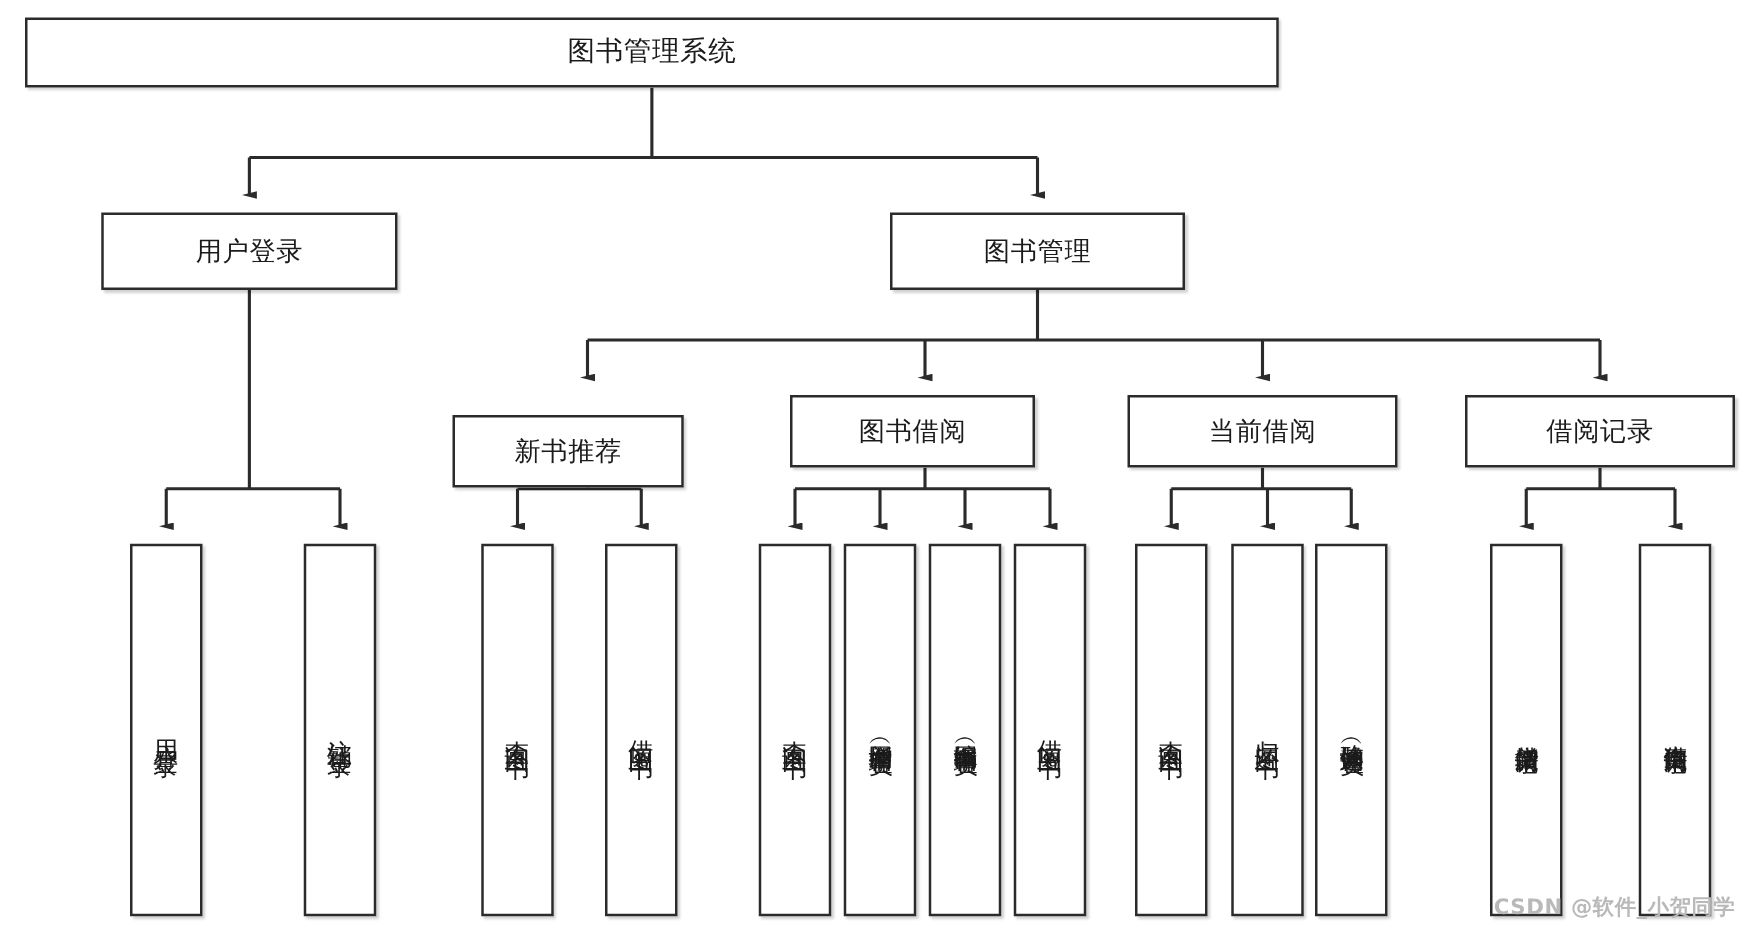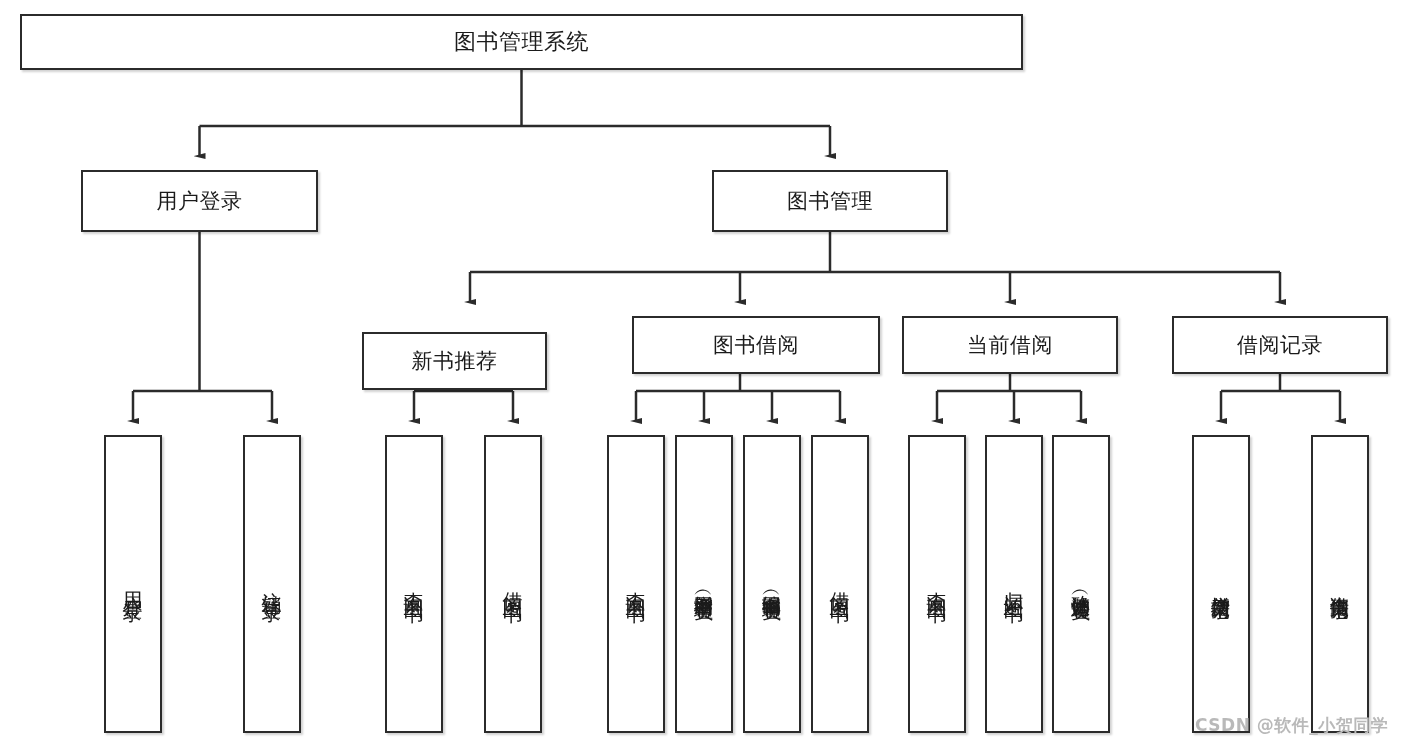--- a/index.html
+++ b/index.html
@@ -128,21 +128,21 @@
   <div class="node horiz" style="left: 81px; top: 170px; width: 237px; height: 62px;">
     <span class="label">用户登录</span>
   </div>
   <div class="node horiz" style="left: 712px; top: 170px; width: 236px; height: 62px; text-align: center;">
     <span class="label">图书管理</span>
   </div>
 
   <div class="node horiz" style="left: 362px; top: 332px; width: 185px; height: 58px;">
     <span class="label">新书推荐</span>
   </div>
-  <div class="node horiz" style="left: 632px; top: 316px; width: 248px; height: 58px;">
+  <div class="node horiz" style="left: 632px; top: 316px; width: 196px; height: 58px;">
     <span class="label">图书借阅</span>
   </div>
   <div class="node horiz" style="left: 902px; top: 316px; width: 216px; height: 58px;">
     <span class="label">当前借阅</span>
   </div>
   <div class="node horiz" style="left: 1172px; top: 316px; width: 216px; height: 58px;">
     <span class="label">借阅记录</span>
   </div>
 
   <div class="node vert" style="left: 104px; top: 435px; width: 58px; height: 298px;">

